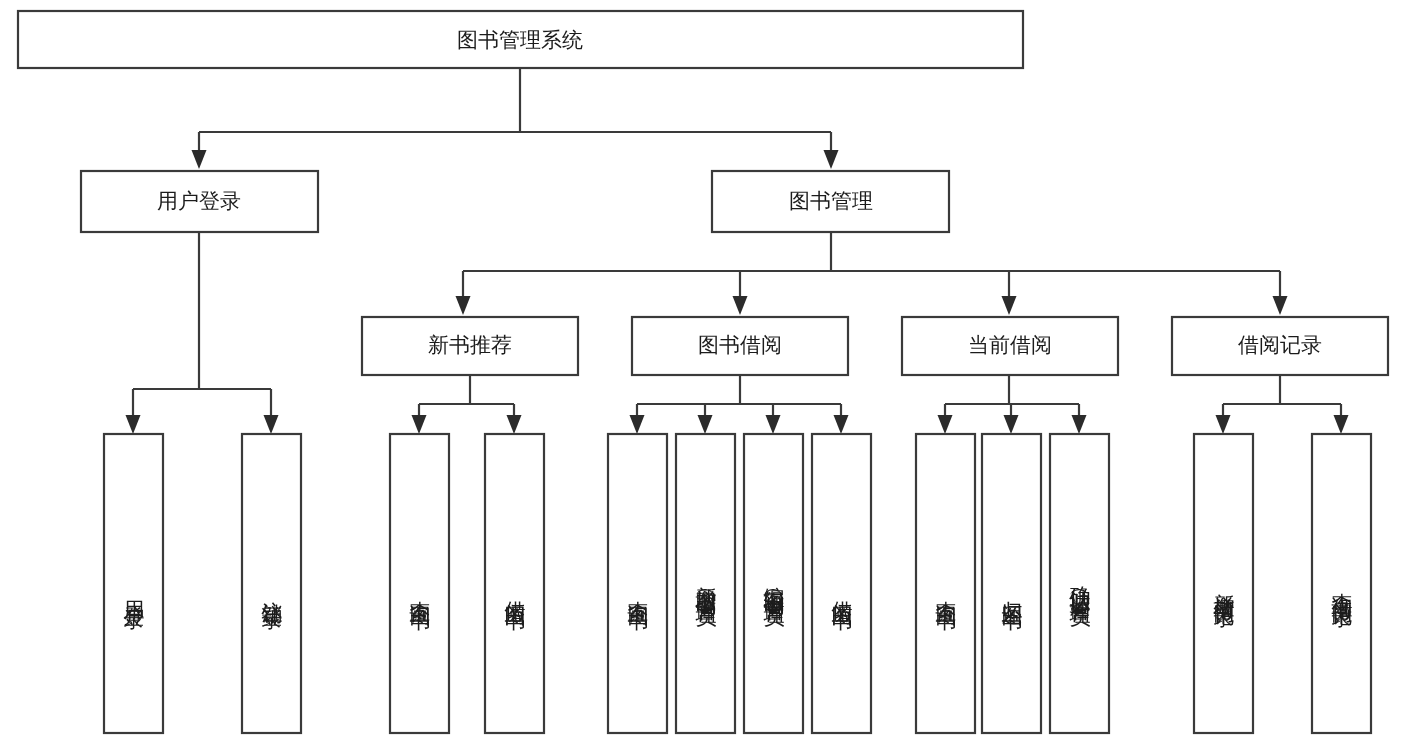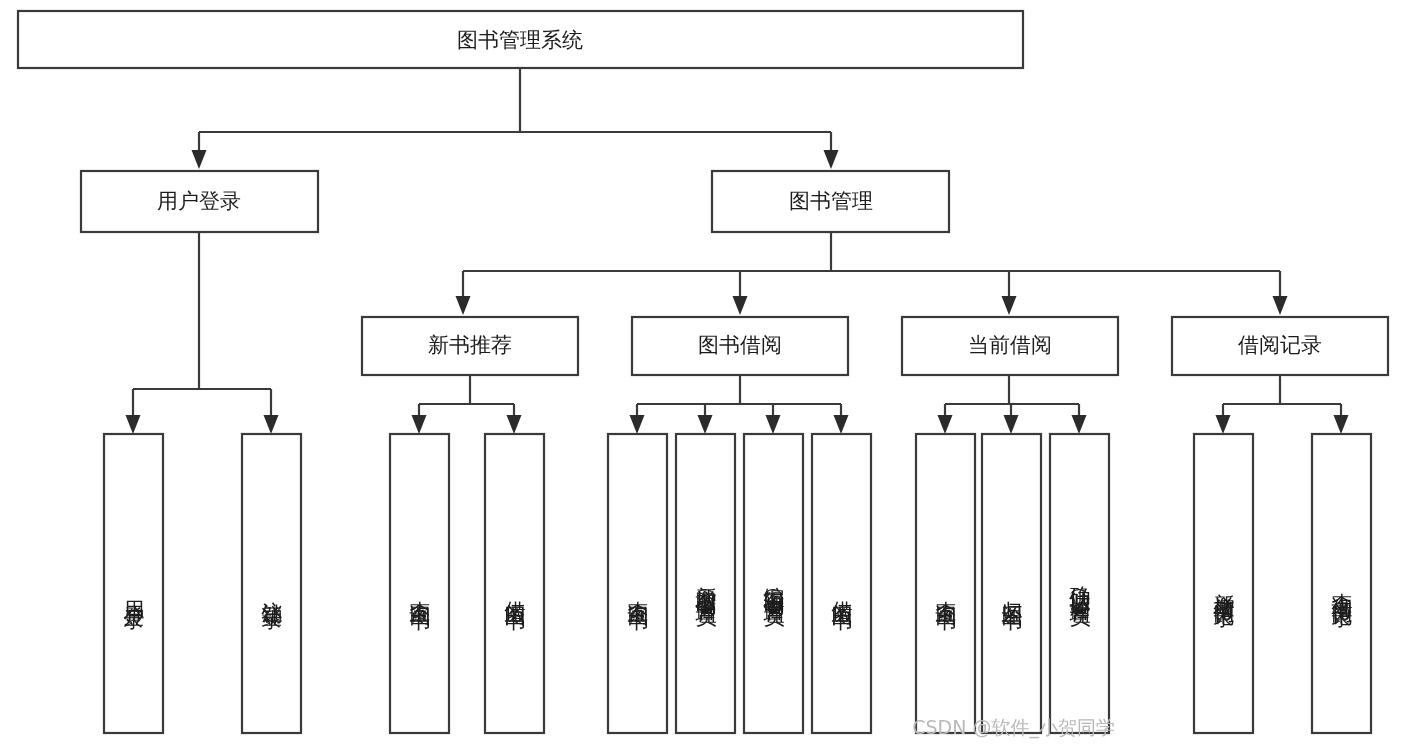--- a/index.html
+++ b/index.html
@@ -244,15 +244,14 @@
       <rect class="node-box" x="1194" y="434" width="59" height="299"></rect>
       <text class="node-label-v" x="1224" y="585">新增借阅记录</text>
     </g>
     <g>
       <rect class="node-box" x="1312" y="434" width="59" height="299"></rect>
       <text class="node-label-v" x="1342" y="585">查询借阅记录</text>
     </g>
 
   </svg>
 
-  <div class="watermark-text">CSDN @软件_小贺同学</div>
 
 </div>
 
 </body></html>

